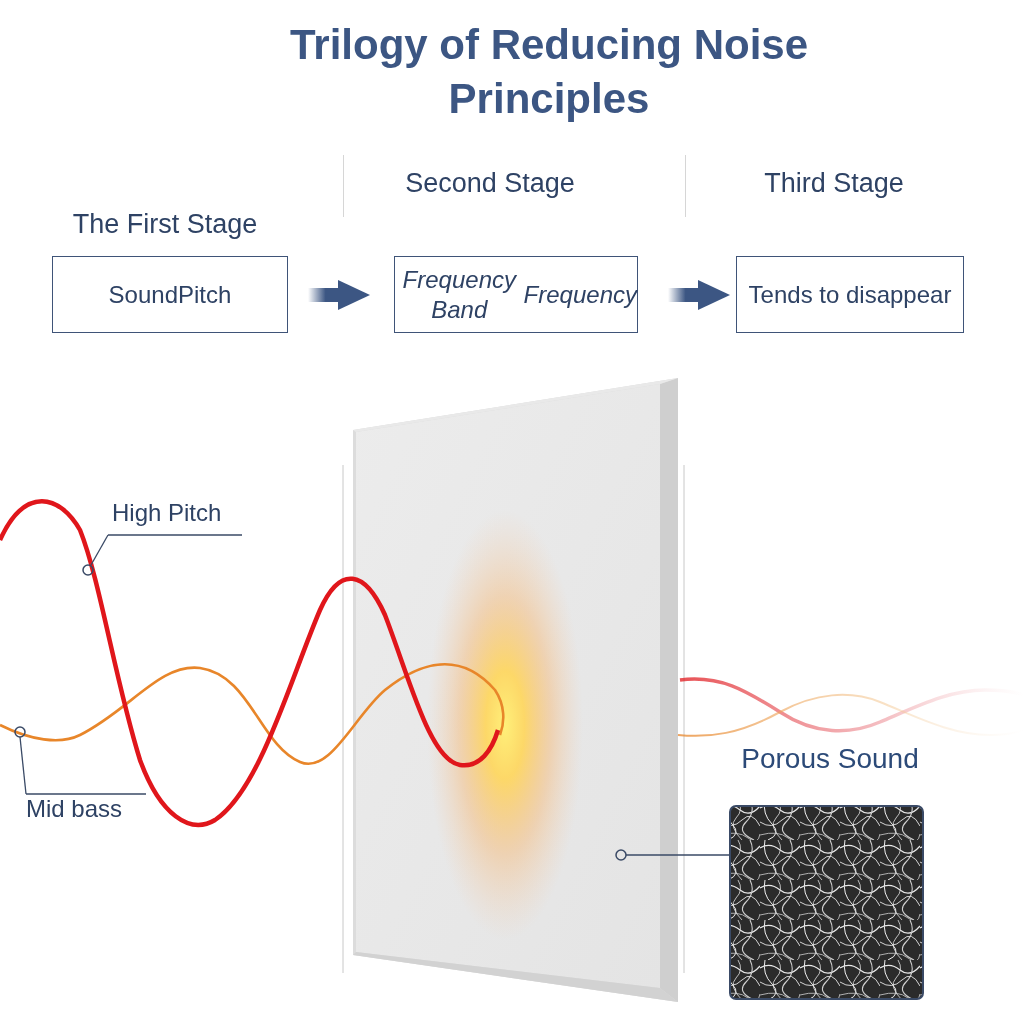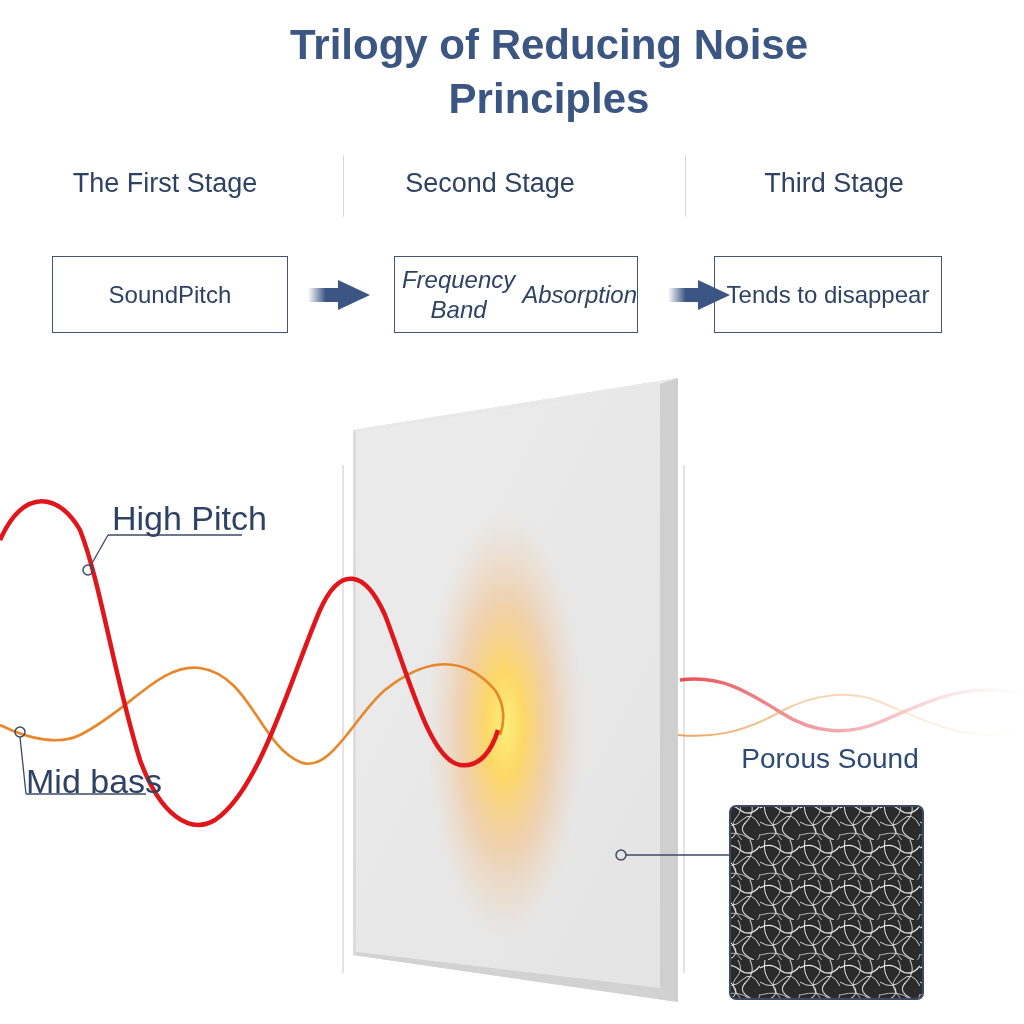--- a/index.html
+++ b/index.html
@@ -25,50 +25,50 @@
       border: 1.5px solid #3f5478; background: #fff;
       display: flex; align-items: center; justify-content: center;
       font-size: 24px; color: #2e4264; line-height: 30px; text-align: center;
     }
 
     .arrow { position: absolute; }
 
     .diagram-svg { position: absolute; left: 0; top: 0; width: 1024px; height: 1024px; }
 
     .callout-label {
-      position: absolute; font-size: 34px; color: #2e4264;
+      position: absolute; font-size: 24px; color: #2e4264;
     }
     .porous-label {
       position: absolute; left: 700px; top: 745px; width: 260px; text-align: center;
       font-size: 28px; line-height: 27px; color: #2c4a78; font-weight: normal;
     }
   </style>
 </head>
 <body>
 
 <div class="title">
   <span>Trilogy of Reducing Noise</span>
   <span>Principles</span>
 </div>
 
-<div class="stage-label" style="left:15px;">The First Stage</div>
+<div class="stage-label" style="left:15px;margin-top:41px;">The First Stage</div>
 <div class="divider" style="left:343px;"></div>
 <div class="stage-label" style="left:340px;">Second Stage</div>
 <div class="divider" style="left:685px;"></div>
 <div class="stage-label" style="left:684px;">Third Stage</div>
 
 <div class="box" style="left:52px; width:236px;">
   <span>Sound</span>
   <span>Pitch</span>
 </div>
 <div class="box" style="left:394px; width:244px;font-style:italic;">
   <span>Frequency Band</span>
-  <span>Absorption</span>
+  <span>Frequency</span>
 </div>
-<div class="box" style="left:714px; width:228px;gap:24px;">
+<div class="box" style="left:736px; width:228px;gap:24px;">
   <span>Tends to disappear</span>
 </div>
 
 <svg class="arrow" style="left:308px; top:278px;" width="64" height="36">
   <defs>
     <linearGradient id="ag1" x1="0" x2="1" y1="0" y2="0">
       <stop offset="0" stop-color="#3c5683" stop-opacity="0"></stop>
       <stop offset="0.55" stop-color="#3c5683" stop-opacity="1"></stop>
     </linearGradient>
   </defs>
@@ -153,17 +153,17 @@
 
   <g>
     <circle cx="621" cy="855" r="5" fill="none" stroke="#3a4a66" stroke-width="1.5"></circle>
     <line x1="626" y1="855" x2="730" y2="855" stroke="#3a4a66" stroke-width="1.3"></line>
   </g>
 
   <rect x="730" y="806" width="193" height="193" rx="6" ry="6" fill="url(#fibers)" stroke="#3a4a66" stroke-width="2"></rect>
 </svg>
 
 <div class="callout-label" style="left:112px; top:499px;">High Pitch</div>
-<div class="callout-label" style="left:26px; top:762px;">Mid bass</div>
+<div class="callout-label" style="left:26px; top:795px;">Mid bass</div>
 
 <div class="porous-label">
   <div>Porous Sound</div>
 </div>
 
 </body></html>

